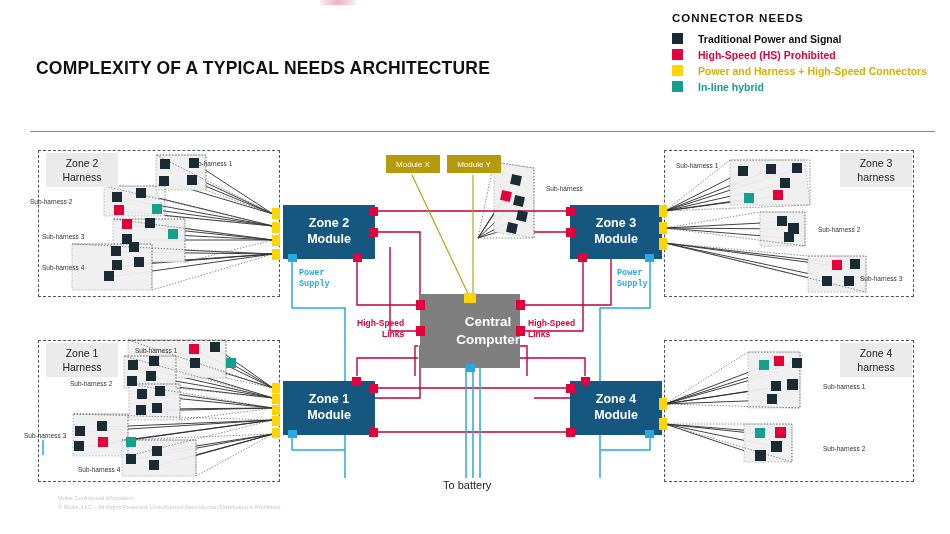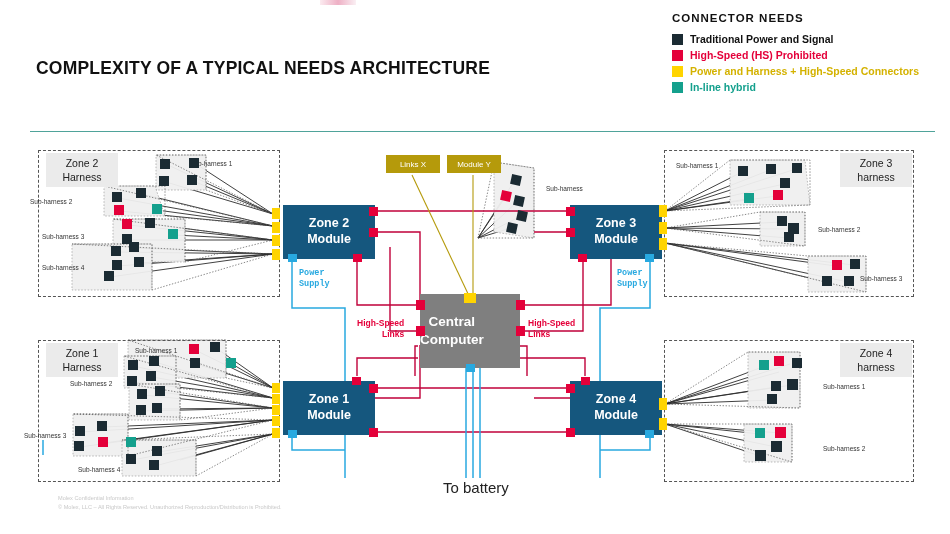--- a/index.html
+++ b/index.html
@@ -8,49 +8,49 @@
   .canvas{position:absolute;left:0;top:0;width:950px;height:534px;}
   svg.layer{position:absolute;left:0;top:0;width:950px;height:534px;}
 
   .title{position:absolute;left:36px;top:58px;font-size:17.5px;font-weight:bold;
          letter-spacing:0.2px;color:#111;white-space:nowrap;}
   .rule{position:absolute;left:30px;top:131px;width:905px;height:1px;background:#4fa39a;}
 
   .legend{position:absolute;left:672px;top:12px;width:272px;}
   .legend-title{font-size:11.5px;font-weight:bold;color:#111;letter-spacing:1px;
                 margin-bottom:9px;}
-  .legend-row{display:flex;align-items:flex-end;margin-bottom:4px;}
+  .legend-row{display:flex;align-items:flex-start;margin-bottom:4px;gap:8px;}
   .swatch{width:11px;height:11px;margin-right:7px;flex:0 0 auto;}
   .legend-label{font-size:10.5px;font-weight:bold;white-space:nowrap;}
 
   .module{position:absolute;background:#15577e;color:#ffffff;font-weight:bold;
           font-size:12.5px;display:flex;align-items:center;justify-content:center;
           text-align:center;line-height:1.25;}
   .cpu{position:absolute;background:#7f7f7f;color:#ffffff;font-weight:bold;
-       font-size:13.5px;display:flex;align-items:center;justify-content:flex-start;
+       font-size:13.5px;display:flex;align-items:center;justify-content:flex-end;
        text-align:center;line-height:1.3;}
   .camera{position:absolute;background:#b59a0b;color:#ffffff;font-size:8px;
           display:flex;align-items:center;justify-content:center;text-align:center;}
 
   .zonebox{position:absolute;border:1px dashed #555;}
   .zonelabel{position:absolute;background:#ebebeb;color:#222;font-size:10.5px;
              text-align:center;line-height:1.35;padding:3px 7px;}
   .subname{position:absolute;font-size:6.5px;color:#333;white-space:nowrap;}
 
   .conn{position:absolute;}
   .c-black{background:#1b2b33;}
   .c-red{background:#e4003a;}
   .c-yellow{background:#ffd400;}
   .c-teal{background:#14a08d;}
   .c-blue{background:#28a9e0;}
 
   .wlabel{position:absolute;font-size:8.5px;font-weight:bold;line-height:1.3;}
   .w-power{color:#28a9e0;font-family:Liberation Mono, monospace;}
   .w-hs{color:#e4003a;}
-  .w-batt{position:absolute;font-size:15px;color:#222;}
+  .w-batt{position:absolute;font-size:11px;color:#222;}
 
   .footer{position:absolute;left:58px;top:494px;font-size:5.6px;color:#c9c9c9;
           line-height:1.65;}
   .topblip{position:absolute;left:320px;top:0px;width:36px;height:5px;
            background:linear-gradient(90deg,#f9dbe4,#e06f95,#f6e3ea);opacity:.55;}
 </style>
 </head>
 <body>
 
 <div class="canvas">
@@ -377,21 +377,21 @@
   </div>
 
   <div class="cpu" style="left:420px;top:294px;width:100px;height:74px;">
     <div>
       <span>Central</span><br>
       <span>Computer</span>
     </div>
   </div>
 
   <div class="camera" style="left:386px;top:155px;width:54px;height:18px;">
-    <span>Links X</span>
+    <span>Module X</span>
   </div>
   <div class="camera" style="left:447px;top:155px;width:54px;height:18px;">
     <span>Module Y</span>
   </div>
 
   <div class="conn c-yellow" style="left:272px;top:208px;width:8px;height:11px;"></div>
   <div class="conn c-yellow" style="left:272px;top:222px;width:8px;height:11px;"></div>
   <div class="conn c-yellow" style="left:272px;top:235px;width:8px;height:11px;"></div>
   <div class="conn c-yellow" style="left:272px;top:249px;width:8px;height:11px;"></div>
   <div class="conn c-red" style="left:369px;top:207px;width:9px;height:9px;"></div>

